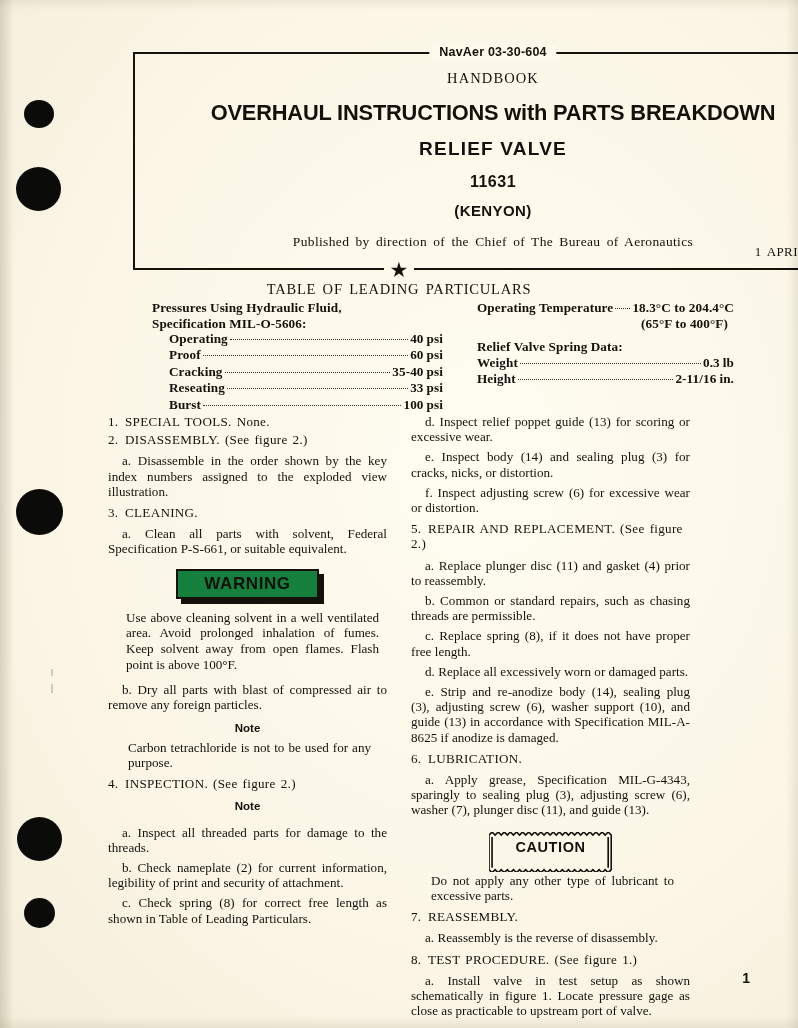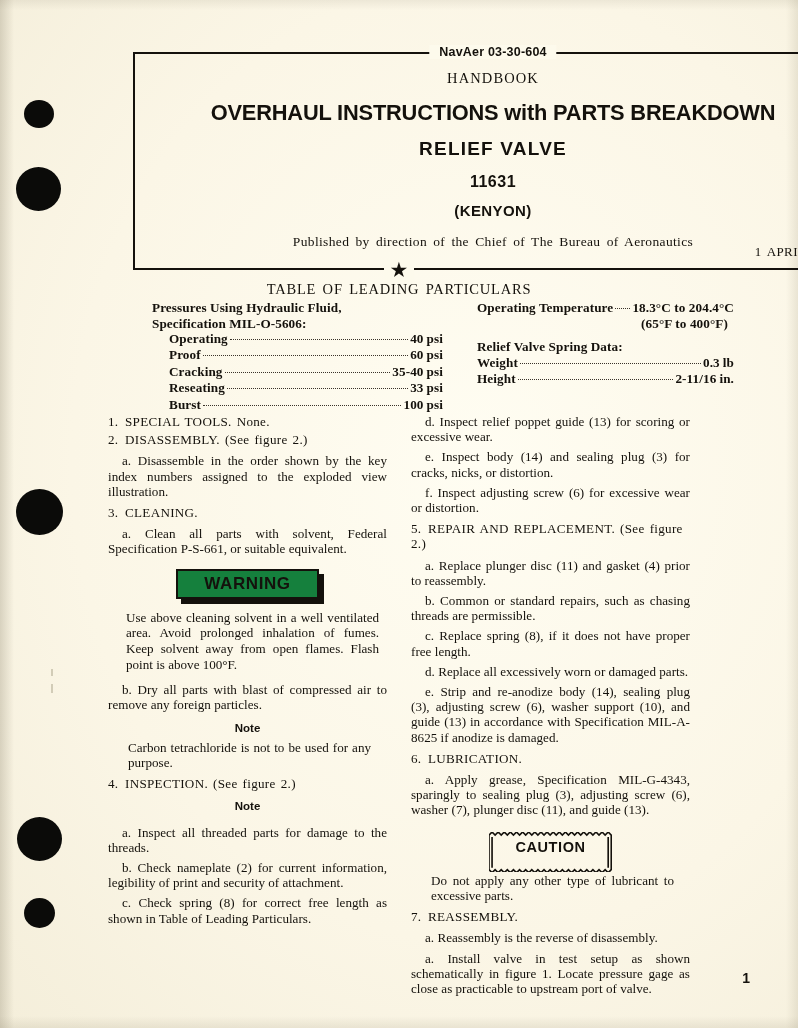--- a/index.html
+++ b/index.html
@@ -442,19 +442,20 @@
       </div>
 
       <p class="note-body">Do not apply any other type of lubricant to excessive parts.</p>
 
       <div class="spacer-6"></div>
 
       <p class="numbered"><span class="num">7.</span><span>REASSEMBLY.</span></p>
 
       <p class="para">a. Reassembly is the reverse of disassembly.</p>
 
+      <p class="numbered"><span class="num">8.</span><span>TEST PROCEDURE.   (See figure 1.)</span></p>
 
       <p class="para">a. Install valve in test setup as shown schematically in figure 1.   Locate pressure gage as close as practicable to upstream port of valve.</p>
     </div>
   </div>
 
   <div id="page-number">1</div>
 </div>
 
 </body></html>

